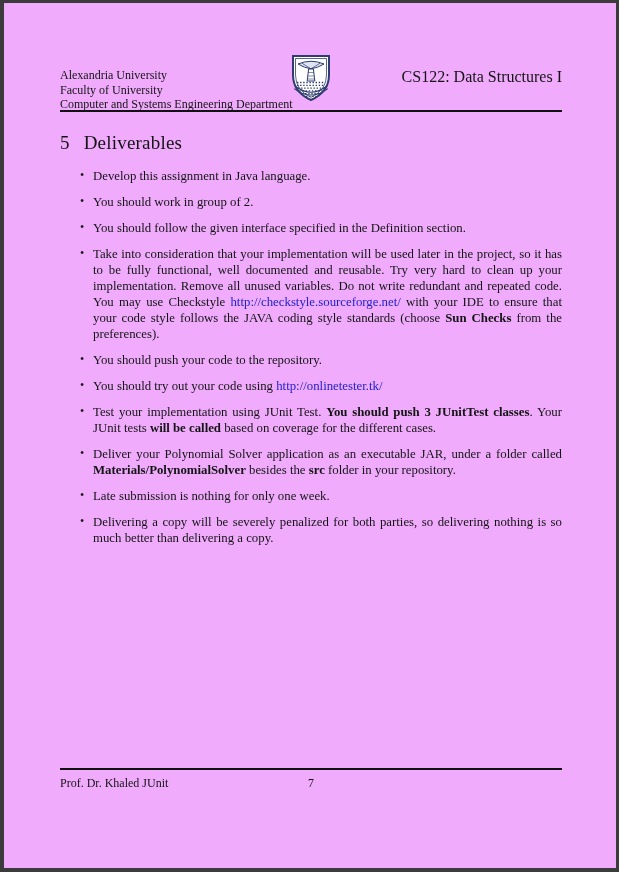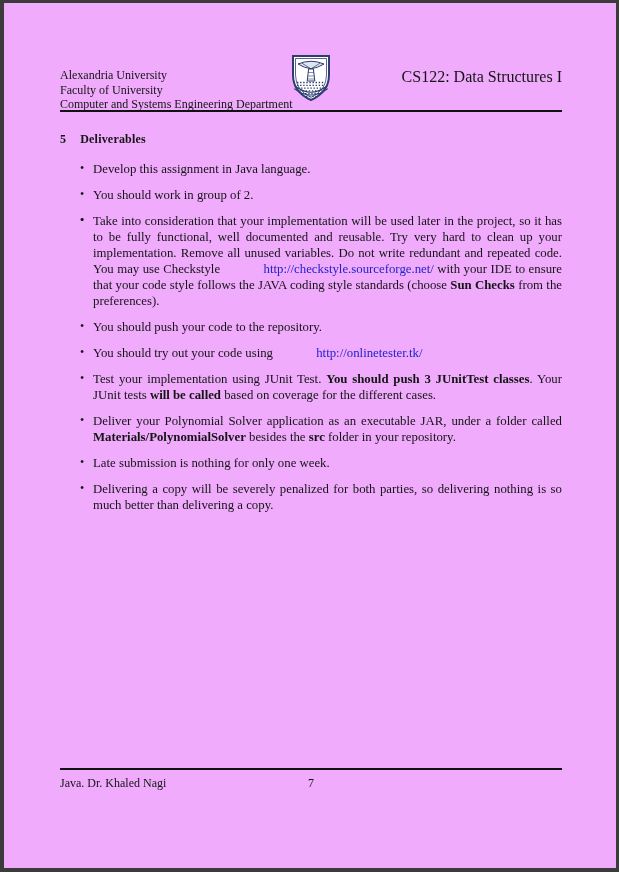--- a/index.html
+++ b/index.html
@@ -31,41 +31,41 @@
   .logo-wrap{
     position:absolute;left:50%;top:52px;transform:translateX(-50%);
     width:44px;height:50px;
   }
   .head-rule{
     position:absolute;left:0;right:0;top:107px;height:2px;background:#111;
   }
   
   .section-heading{
     margin:20px 0 0 0;
-    font-size:12px;font-weight:bold;
+    font-size:19px;font-weight:normal;
     letter-spacing:.2px;
   }
   .section-number{display:inline-block;margin-right:14px;}
   
   .bullet-list{
     list-style:none;margin:14px 0 0 0;padding:0;
   }
   .bullet-item{
     position:relative;
     padding-left:33px;
     margin-bottom:10px;
     font-size:12.8px;line-height:16px;
     text-align:justify;
   }
   .bullet-marker{
     position:absolute;left:20px;top:-1px;
     font-size:12px;
   }
   .bullet-item b{font-weight:bold;}
-  .doc-link{color:#2222cc;text-decoration:none;margin-left:40px;}
+  .doc-link{color:#2222cc;text-decoration:none;}
   
   .closing{
     margin-top:21px;
     text-align:center;
     font-weight:bold;
     font-size:13.2px;
   }
   
   .footer{
     position:absolute;left:56px;right:54px;top:765px;
@@ -119,32 +119,32 @@
 
       <div class="header-right">CS122: Data Structures I</div>
       <div class="head-rule"></div>
     </div>
 
     <h1 class="section-heading"><span class="section-number">5</span><span>Deliverables</span></h1>
 
     <ul class="bullet-list">
         <li class="bullet-item"><span class="bullet-marker">•</span><span>Develop this assignment in Java language.</span></li>
         <li class="bullet-item"><span class="bullet-marker">•</span><span>You should work in group of 2.</span></li>
-        <li class="bullet-item"><span class="bullet-marker">•</span></li>
+        <li class="bullet-item"><span class="bullet-marker">•</span><span>You should follow the given interface specified in the Definition section.</span></li>
         <li class="bullet-item"><span class="bullet-marker">•</span><span>Take into consideration that your implementation will be used later in the project, so it has to be fully functional, well documented and reusable. Try very hard to clean up your implementation. Remove all unused variables. Do not write redundant and repeated code. You may use Checkstyle </span><a href="#" class="doc-link">http://checkstyle.sourceforge.net/</a><span> with your IDE to ensure that your code style follows the JAVA coding style standards (choose </span><b>Sun Checks</b><span> from the preferences).</span></li>
         <li class="bullet-item"><span class="bullet-marker">•</span><span>You should push your code to the repository.</span></li>
         <li class="bullet-item"><span class="bullet-marker">•</span><span>You should try out your code using </span><a href="#" class="doc-link">http://onlinetester.tk/</a></li>
         <li class="bullet-item"><span class="bullet-marker">•</span><span>Test your implementation using JUnit Test. </span><b>You should push 3 JUnitTest classes</b><span>. Your JUnit tests </span><b>will be called</b><span> based on coverage for the different cases.</span></li>
         <li class="bullet-item"><span class="bullet-marker">•</span><span>Deliver your Polynomial Solver application as an executable JAR, under a folder called </span><b>Materials/PolynomialSolver</b><span> besides the </span><b>src</b><span> folder in your repository.</span></li>
         <li class="bullet-item"><span class="bullet-marker">•</span><span>Late submission is nothing for only one week.</span></li>
         <li class="bullet-item"><span class="bullet-marker">•</span><span>Delivering a copy will be severely penalized for both parties, so delivering nothing is so much better than delivering a copy.</span></li>
       </ul>
 
   </div>
 
   <div class="footer">
     <div class="foot-rule"></div>
     <div class="footer-line">
-      <span class="footer-author">Java. Dr. Khaled Nagi</span>
+      <span class="footer-author">Prof. Dr. Khaled JUnit</span>
       <div class="footer-page">7</div>
     </div>
   </div>
 </div>
 
 </body></html>

